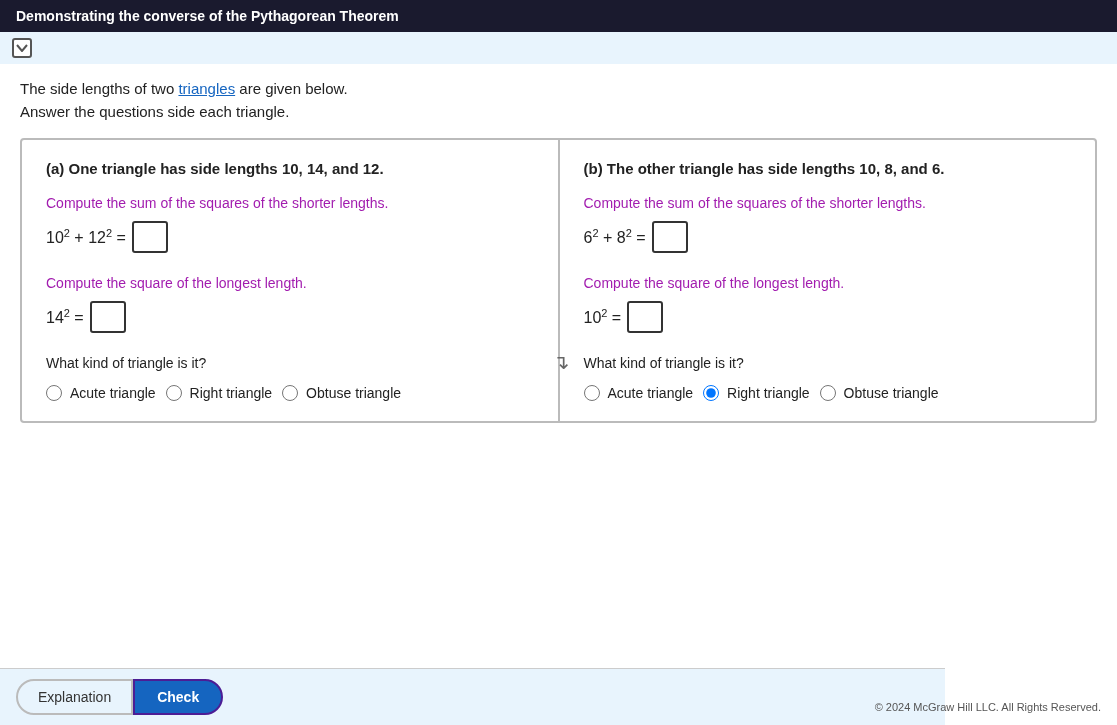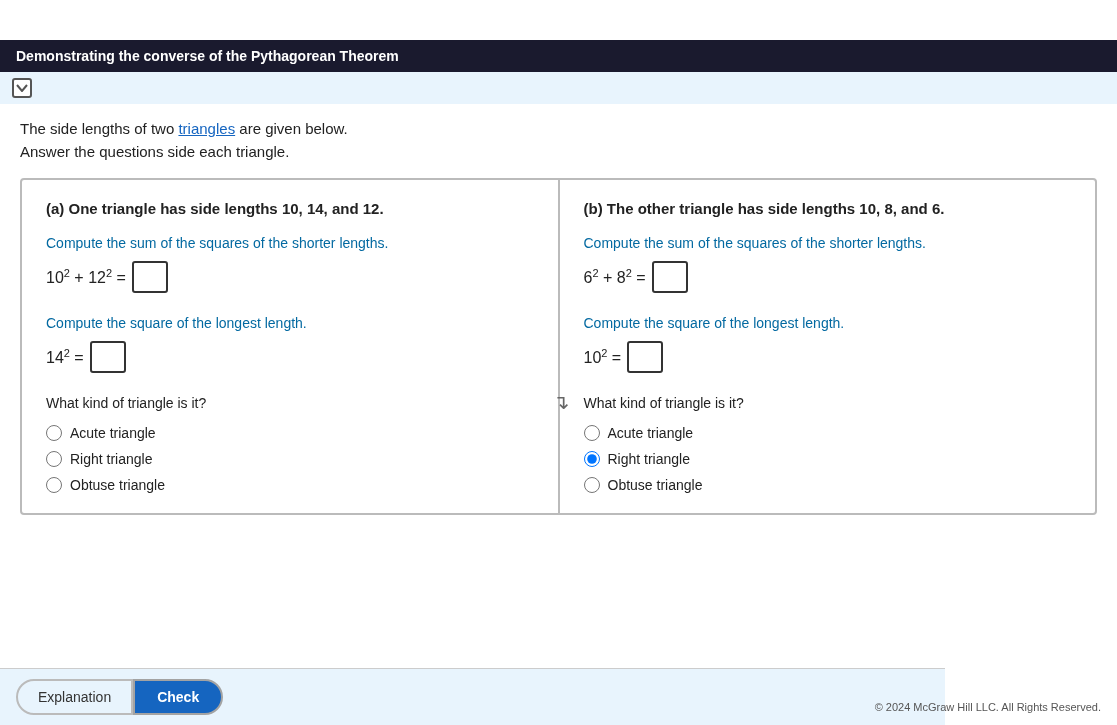--- a/index.html
+++ b/index.html
@@ -14,21 +14,20 @@
     
     .header {
       background: #1a1a2e;
       color: #fff;
       padding: 8px 16px;
       font-size: 14px;
       font-weight: bold;
       display: flex;
       align-items: center;
       gap: 8px;
-      margin-top: 40px;
     }
 
     
     .top-bar {
       background: #e8f4fd;
       padding: 6px 12px;
       display: flex;
       align-items: center;
     }
     .chevron-down {
@@ -87,21 +86,21 @@
 
     .panel-title {
       font-size: 15px;
       font-weight: bold;
       color: #222;
       margin-bottom: 18px;
     }
 
     .section-label {
       font-size: 14px;
-      color: #0369a1;
+      color: #a21caf;
       margin-bottom: 10px;
     }
 
     .equation-row {
       display: flex;
       align-items: center;
       font-size: 16px;
       color: #222;
       margin-bottom: 22px;
       gap: 4px;
@@ -118,21 +117,21 @@
       margin-left: 2px;
     }
 
     sup {
       font-size: 11px;
       vertical-align: super;
     }
 
     .radio-group {
       display: flex;
-      flex-direction: column;
+      flex-direction: row;
       gap: 10px;
     }
 
     .radio-option {
       display: flex;
       align-items: center;
       gap: 8px;
       font-size: 14px;
       color: #222;
       cursor: pointer;
@@ -164,21 +163,21 @@
       border-radius: 20px 0 0 20px;
       padding: 8px 20px;
       font-size: 14px;
       color: #333;
       cursor: pointer;
       font-weight: normal;
     }
 
     .btn-check {
       background: #1565c0;
-      border: 2px solid #a3a3a3;
+      border: 2px solid #4c1d95;
       border-radius: 0 20px 20px 0;
       padding: 8px 22px;
       font-size: 14px;
       color: #fff;
       cursor: pointer;
       font-weight: bold;
     }
 
     .footer-copy {
       position: fixed;

